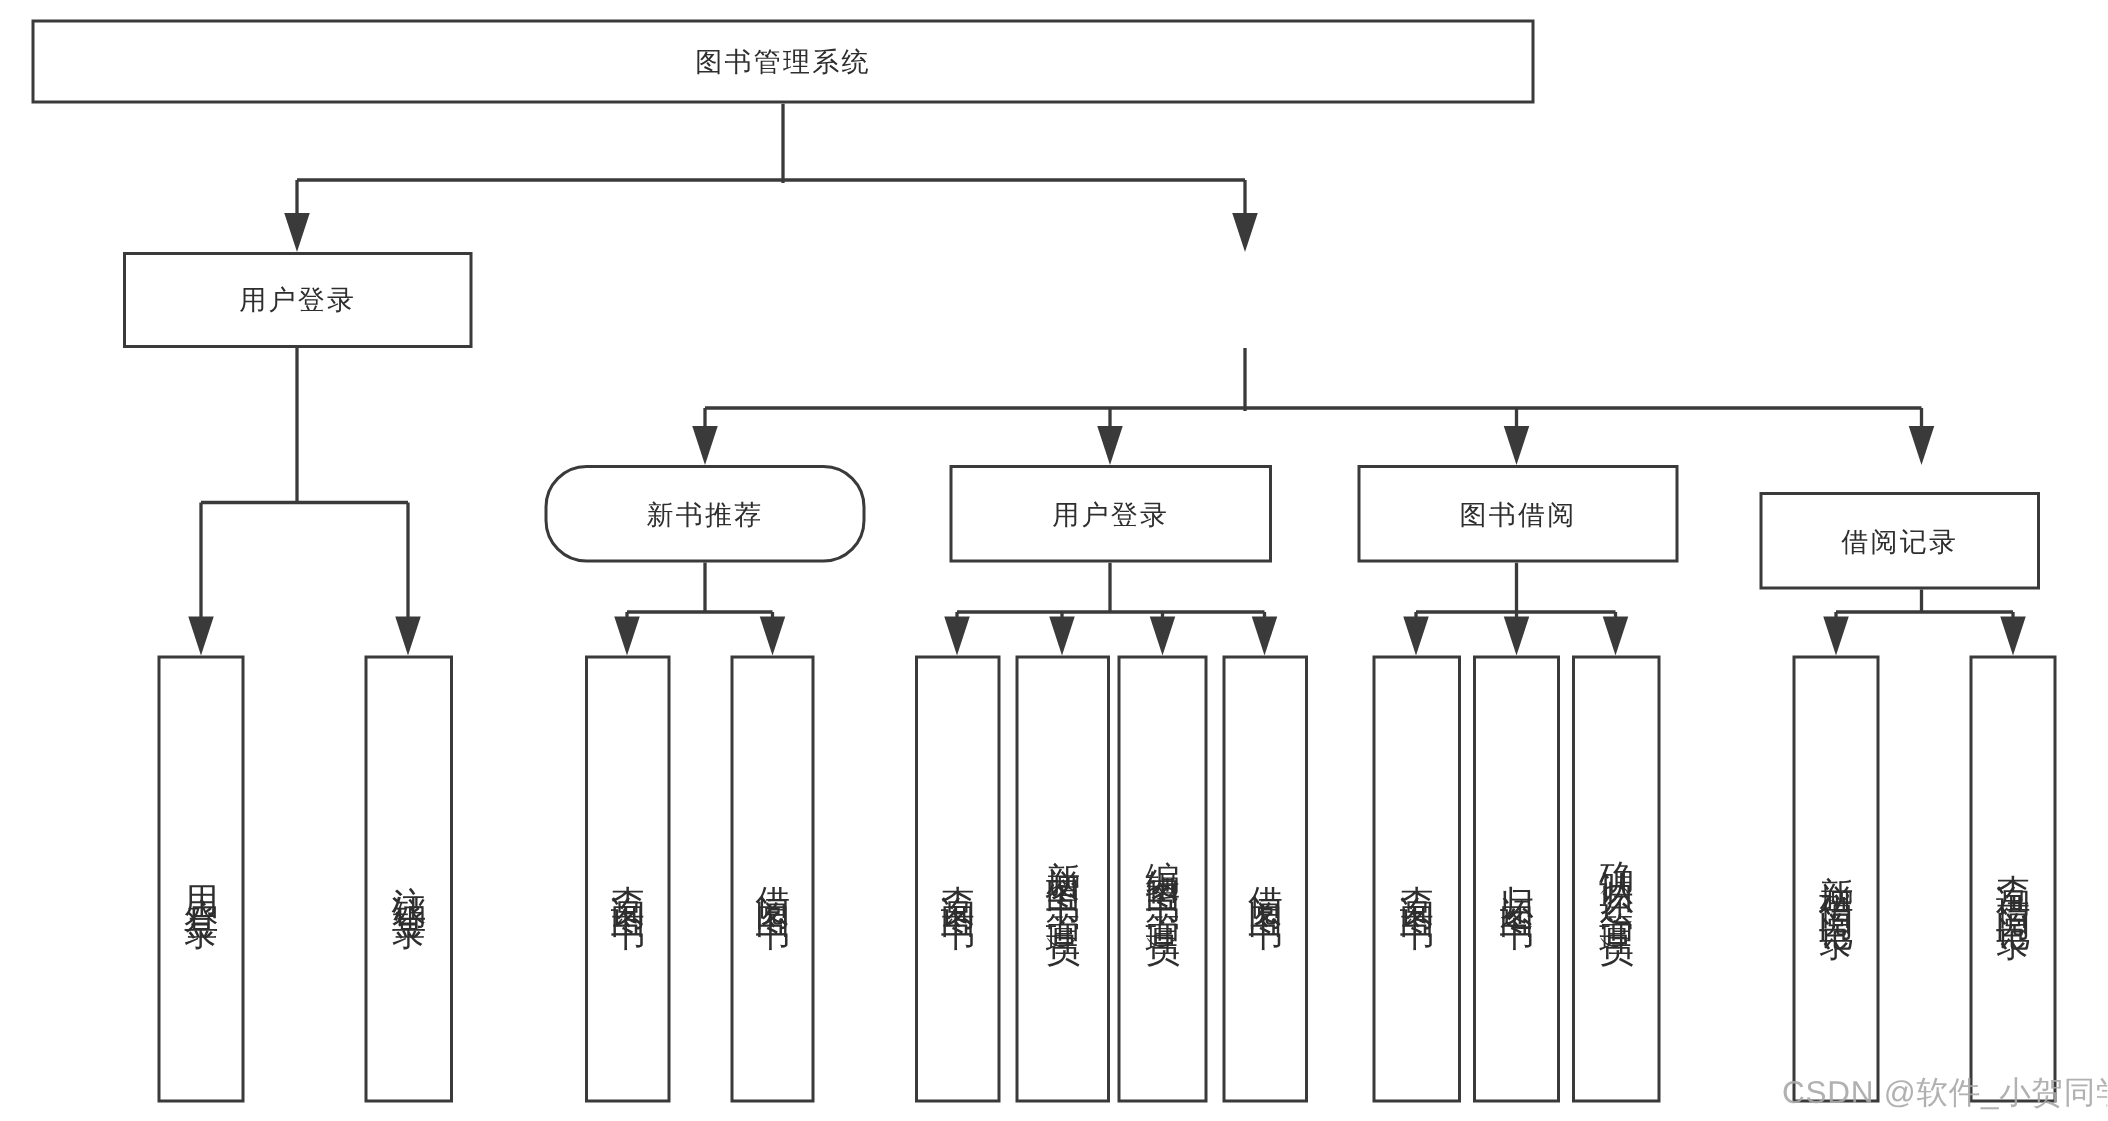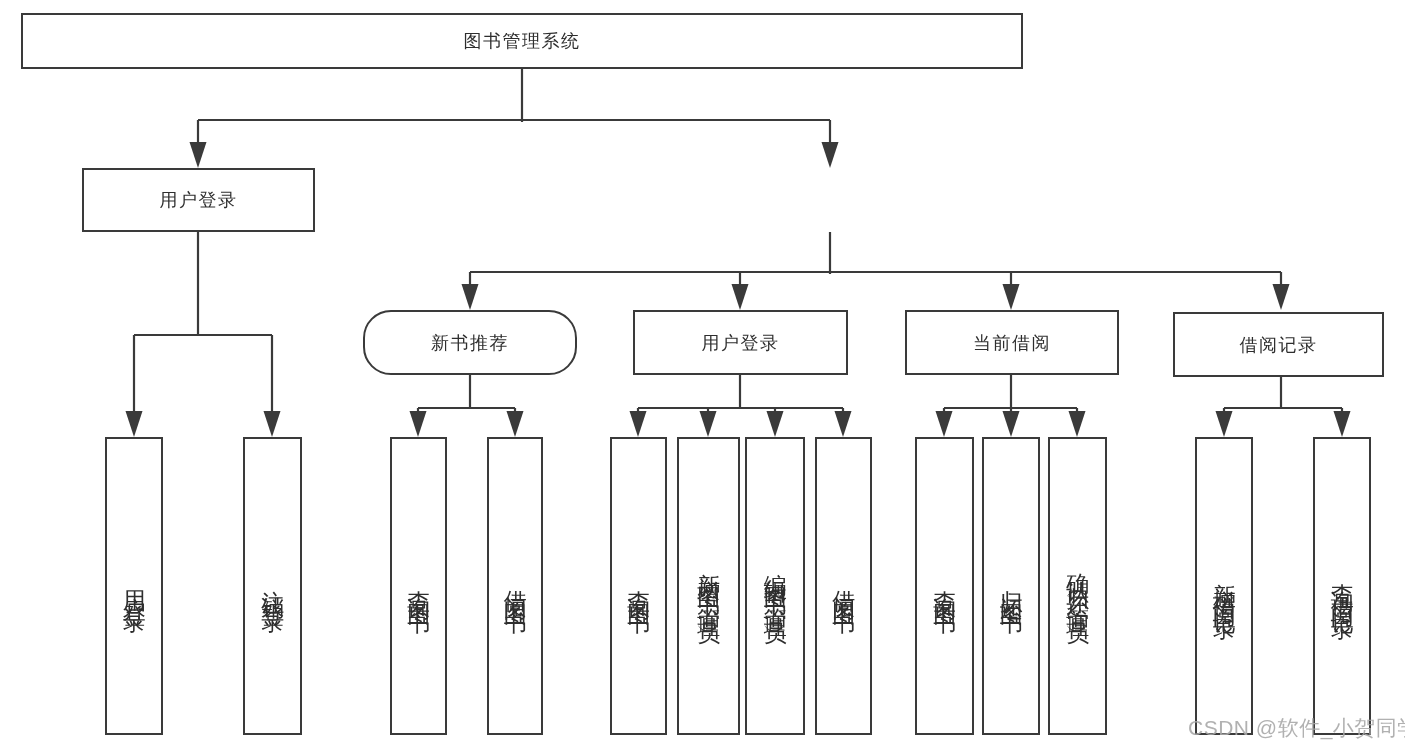--- a/index.html
+++ b/index.html
@@ -59,22 +59,22 @@
       <polygon points="1333.5,411 1350.5,411 1342,437"></polygon>
     </g>
   </svg>
 
   <div class="node h" style="left:21px;top:13px;width:1002px;height:56px;">图书管理系统</div>
 
   <div class="node h" style="left:82px;top:168px;width:233px;height:64px;">用户登录</div>
 
   <div class="node h" style="left:363px;top:310px;width:214px;height:65px;border-radius:28px;">新书推荐</div>
   <div class="node h" style="left:633px;top:310px;width:215px;height:65px;">用户登录</div>
-  <div class="node h" style="left:905px;top:310px;width:214px;height:65px;">当前借阅</div>
-  <div class="node h" style="left:1173px;top:312px;width:211px;height:65px;">借阅记录</div>
+  <div class="node h" style="left:905px;top:310px;width:214px;height:65px;">图书借阅</div>
+  <div class="node h" style="left:1173px;top:328px;width:187px;height:65px;">借阅记录</div>
 
   <div class="node v" style="left:105px;top:437px;width:58px;height:298px;">用户登录</div>
   <div class="node v" style="left:243px;top:437px;width:59px;height:298px;">注销登录</div>
 
   <div class="node v" style="left:390px;top:437px;width:57px;height:298px;">查询图书</div>
   <div class="node v" style="left:487px;top:437px;width:56px;height:298px;">借阅图书</div>
 
   <div class="node v" style="left:610px;top:437px;width:57px;height:298px;">查询图书</div>
   <div class="node v" style="left:677px;top:437px;width:63px;height:298px;">新增图书（管理员）</div>
   <div class="node v" style="left:745px;top:437px;width:60px;height:298px;">编辑图书（管理员）</div>

